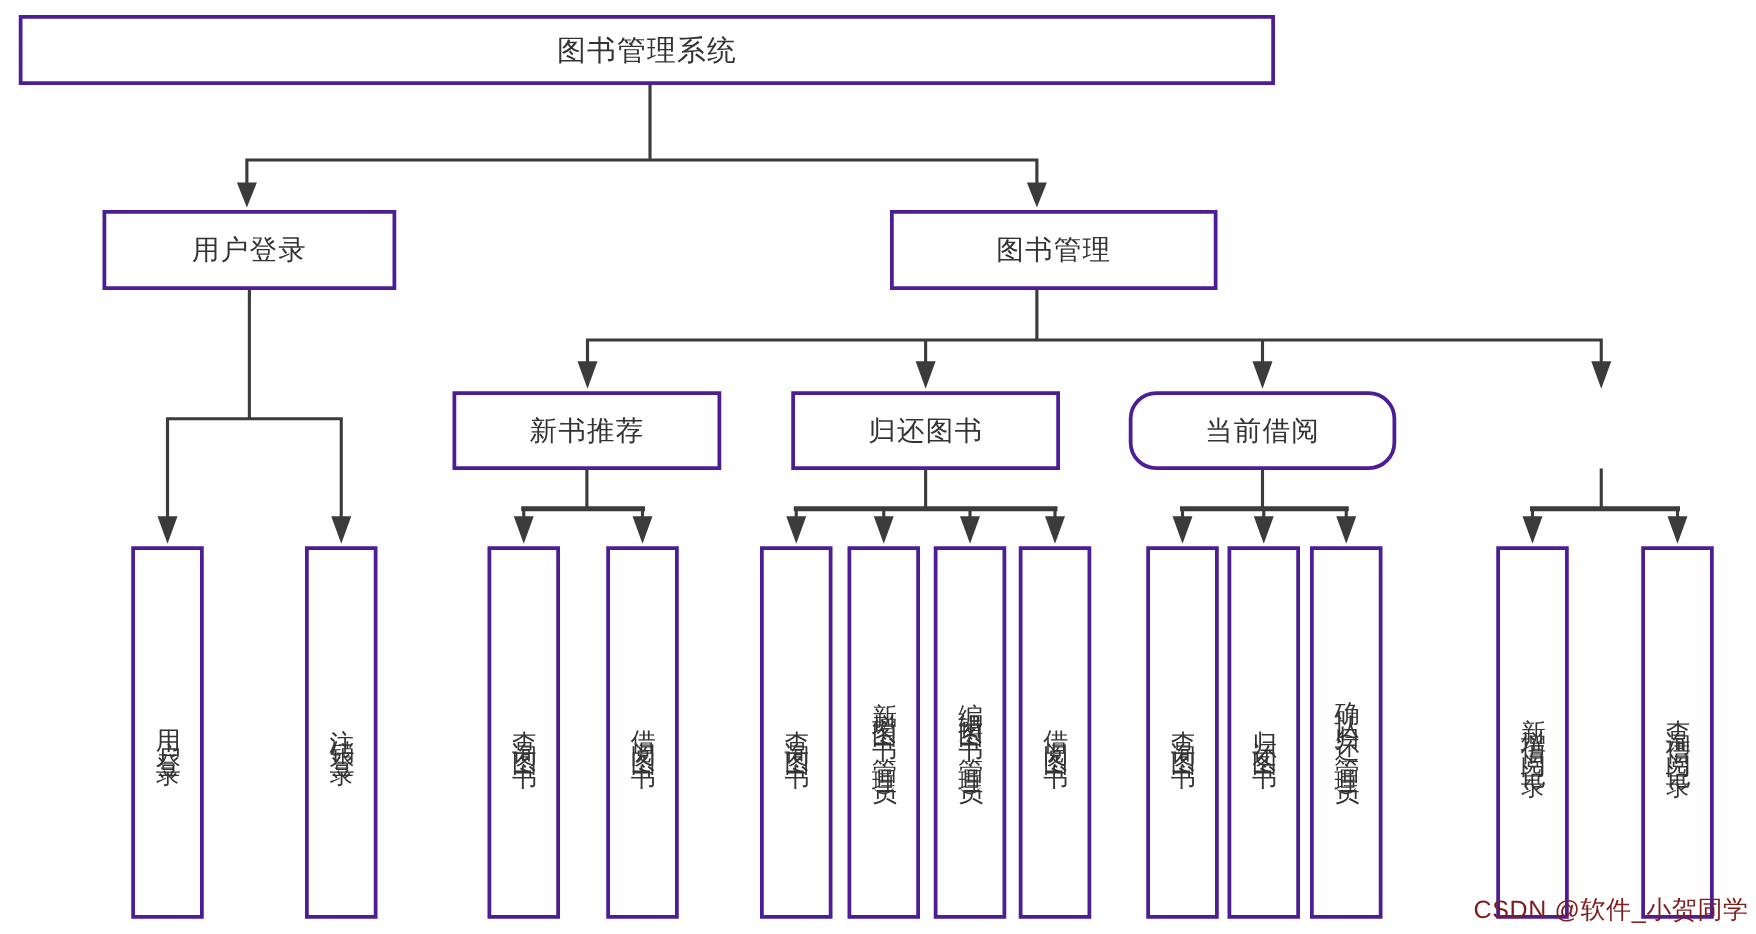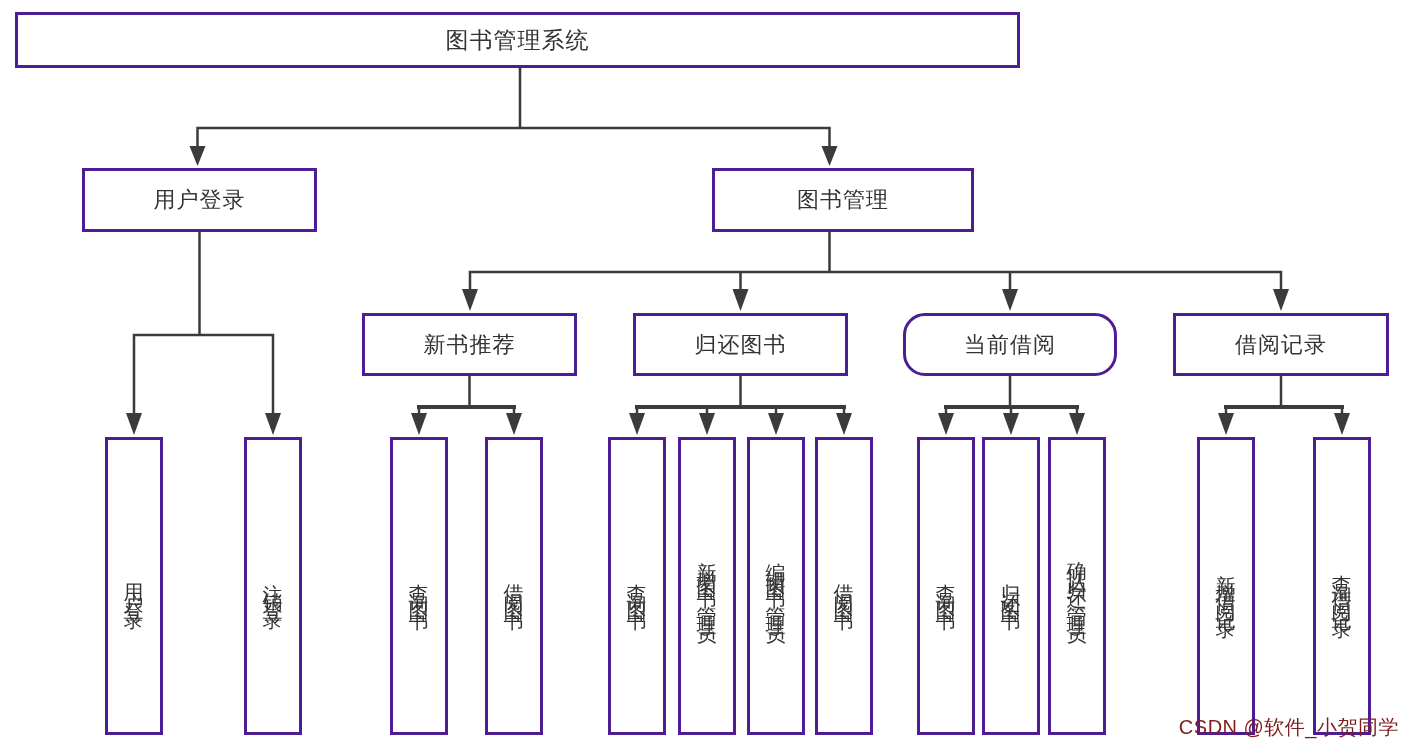--- a/index.html
+++ b/index.html
@@ -122,21 +122,20 @@
   </svg>
 
   <div class="node node-h node-root" style="left:15px; top:12px; width:1005px; height:56px;">图书管理系统</div>
 
   <div class="node node-h" style="left:82px; top:168px; width:235px; height:64px;">用户登录</div>
   <div class="node node-h" style="left:712px; top:168px; width:262px; height:64px;">图书管理</div>
 
   <div class="node node-h" style="left:362px; top:313px; width:215px; height:63px;">新书推荐</div>
   <div class="node node-h" style="left:633px; top:313px; width:215px; height:63px;">归还图书</div>
   <div class="node node-h" style="left:903px; top:313px; width:214px; height:63px;border-radius:22px;">当前借阅</div>
-  <div class="node node-h" style="left:1173px; top:313px; width:216px; height:63px;">借阅记录</div>
 
   <div class="node node-v" style="left:105px; top:437px; width:58px; height:298px;">
     <span class="vtext">用户登录</span>
   </div>
   <div class="node node-v" style="left:244px; top:437px; width:58px; height:298px;">
     <span class="vtext">注销登录</span>
   </div>
 
   <div class="node node-v" style="left:390px; top:437px; width:58px; height:298px;">
     <span class="vtext">查询图书</span>

